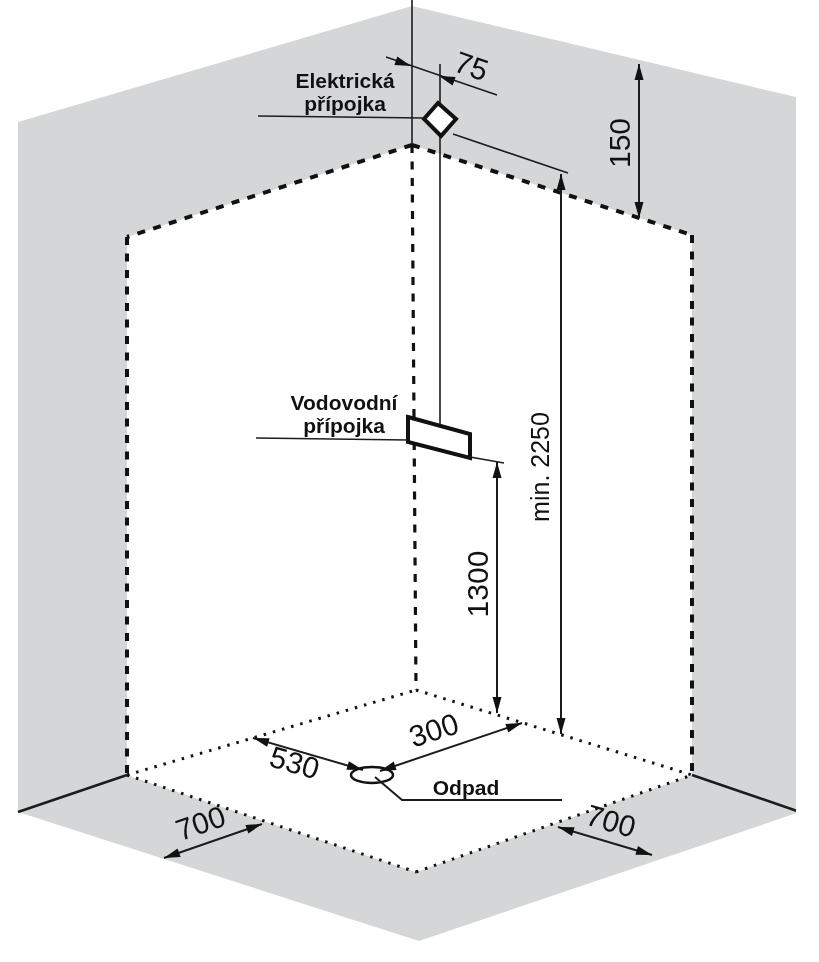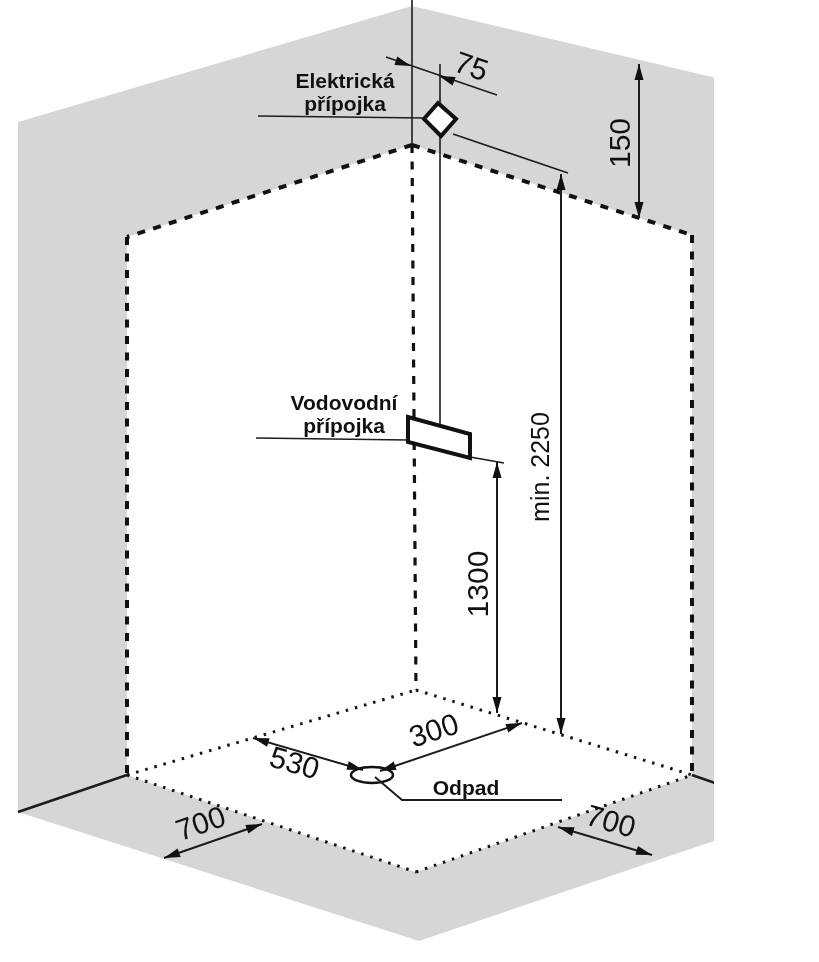--- a/index.html
+++ b/index.html
@@ -1,16 +1,16 @@
 <!DOCTYPE html>
 <html><head>
 <meta charset="utf-8">
 <style>
   html,body{margin:0;padding:0;background:#ffffff;}
-  .stage{position:relative;width:714px;height:962px;background:#ffffff;overflow:hidden;
+  .stage{position:relative;width:796px;height:962px;background:#ffffff;overflow:hidden;
          font-family:"Liberation Sans", sans-serif;}
   svg{display:block;}
   .wall{fill:#d4d6d7;stroke:none;}
   .cabin-void{fill:#ffffff;stroke:none;}
   .thin{stroke:#1c1c1c;stroke-width:1.6;fill:none;}
   .dim{stroke:#1c1c1c;stroke-width:2;fill:none;}
   .junction{stroke:#1c1c1c;stroke-width:2.6;fill:none;}
   .dash-heavy{stroke:#111111;stroke-width:4;fill:none;stroke-dasharray:8 8.5;}
   .dash-corner{stroke:#111111;stroke-width:3.2;fill:none;stroke-dasharray:8 8.5;}
   .dot-floor{stroke:#111111;stroke-width:3;fill:none;stroke-dasharray:2.5 7;}

